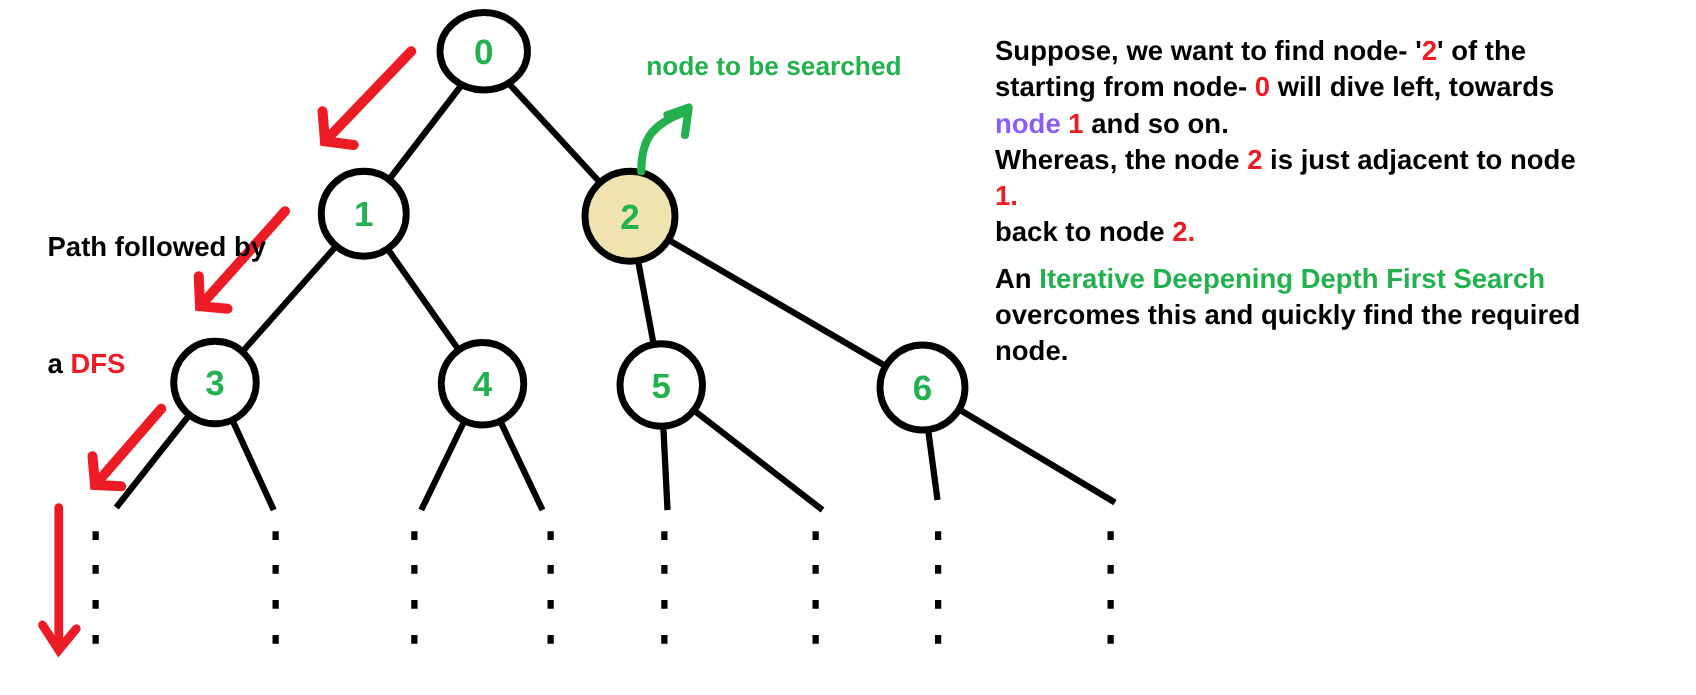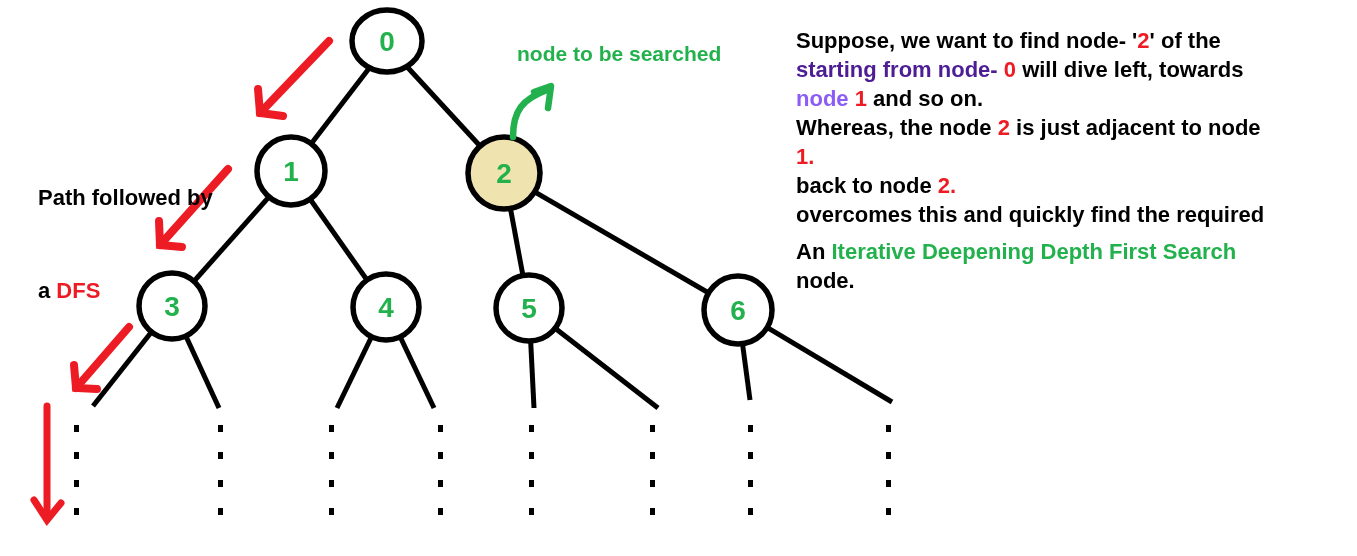--- a/index.html
+++ b/index.html
@@ -122,23 +122,23 @@
 
   <div class="txt" id="path-label">
     <div class="tline"><span style="color: rgb(0, 0, 0);">Path followed by</span></div>
     <div class="tline"><span style="color: rgb(0, 0, 0);">a </span><span style="color: rgb(237, 28, 36);">DFS</span></div>
   </div>
 
   <div class="txt" id="search-label"><span style="color: rgb(34, 177, 76);">node to be searched</span></div>
 
   <div class="txt" id="explanation">
     <div class="tline"><span style="color: rgb(0, 0, 0);">Suppose, we want to find node- '</span><span style="color: rgb(237, 28, 36);">2</span><span style="color: rgb(0, 0, 0);">' of the</span></div>
-    <div class="tline"><span style="color: #4c1d95; text-align: center;">starting from node- </span><span style="color: rgb(237, 28, 36);">0</span><span style="color: rgb(0, 0, 0);"> will dive left, towards</span></div>
+    <div class="tline"><span style="color: #000000; text-align: center;">starting from node- </span><span style="color: rgb(237, 28, 36);">0</span><span style="color: rgb(0, 0, 0);"> will dive left, towards</span></div>
     <div class="tline"><span style="color: #8b5cf6; text-align: right;">node </span><span style="color: rgb(237, 28, 36);">1</span><span style="color: rgb(0, 0, 0);"> and so on.</span></div>
     <div class="tline"><span style="color: rgb(0, 0, 0);">Whereas, the node </span><span style="color: rgb(237, 28, 36);">2</span><span style="color: rgb(0, 0, 0);"> is just adjacent to node</span></div>
     <div class="tline"><span style="color: rgb(237, 28, 36);">1.</span></div>
     <div class="tline"><span style="color: rgb(0, 0, 0);">back to node </span><span style="color: rgb(237, 28, 36);">2.</span></div>
+    <div class="tline para-start"><span style="color: rgb(0, 0, 0);">An </span><span style="color: rgb(34, 177, 76);">Iterative Deepening Depth First Search</span></div>
     <div class="tline"><span style="color: rgb(0, 0, 0);">overcomes this and quickly find the required</span></div>
-    <div class="tline para-start"><span style="color: rgb(0, 0, 0);">An </span><span style="color: rgb(34, 177, 76);">Iterative Deepening Depth First Search</span></div>
     <div class="tline"><span style="color: rgb(0, 0, 0);">node.</span></div>
   </div>
 
 </div>
 
 </body></html>

